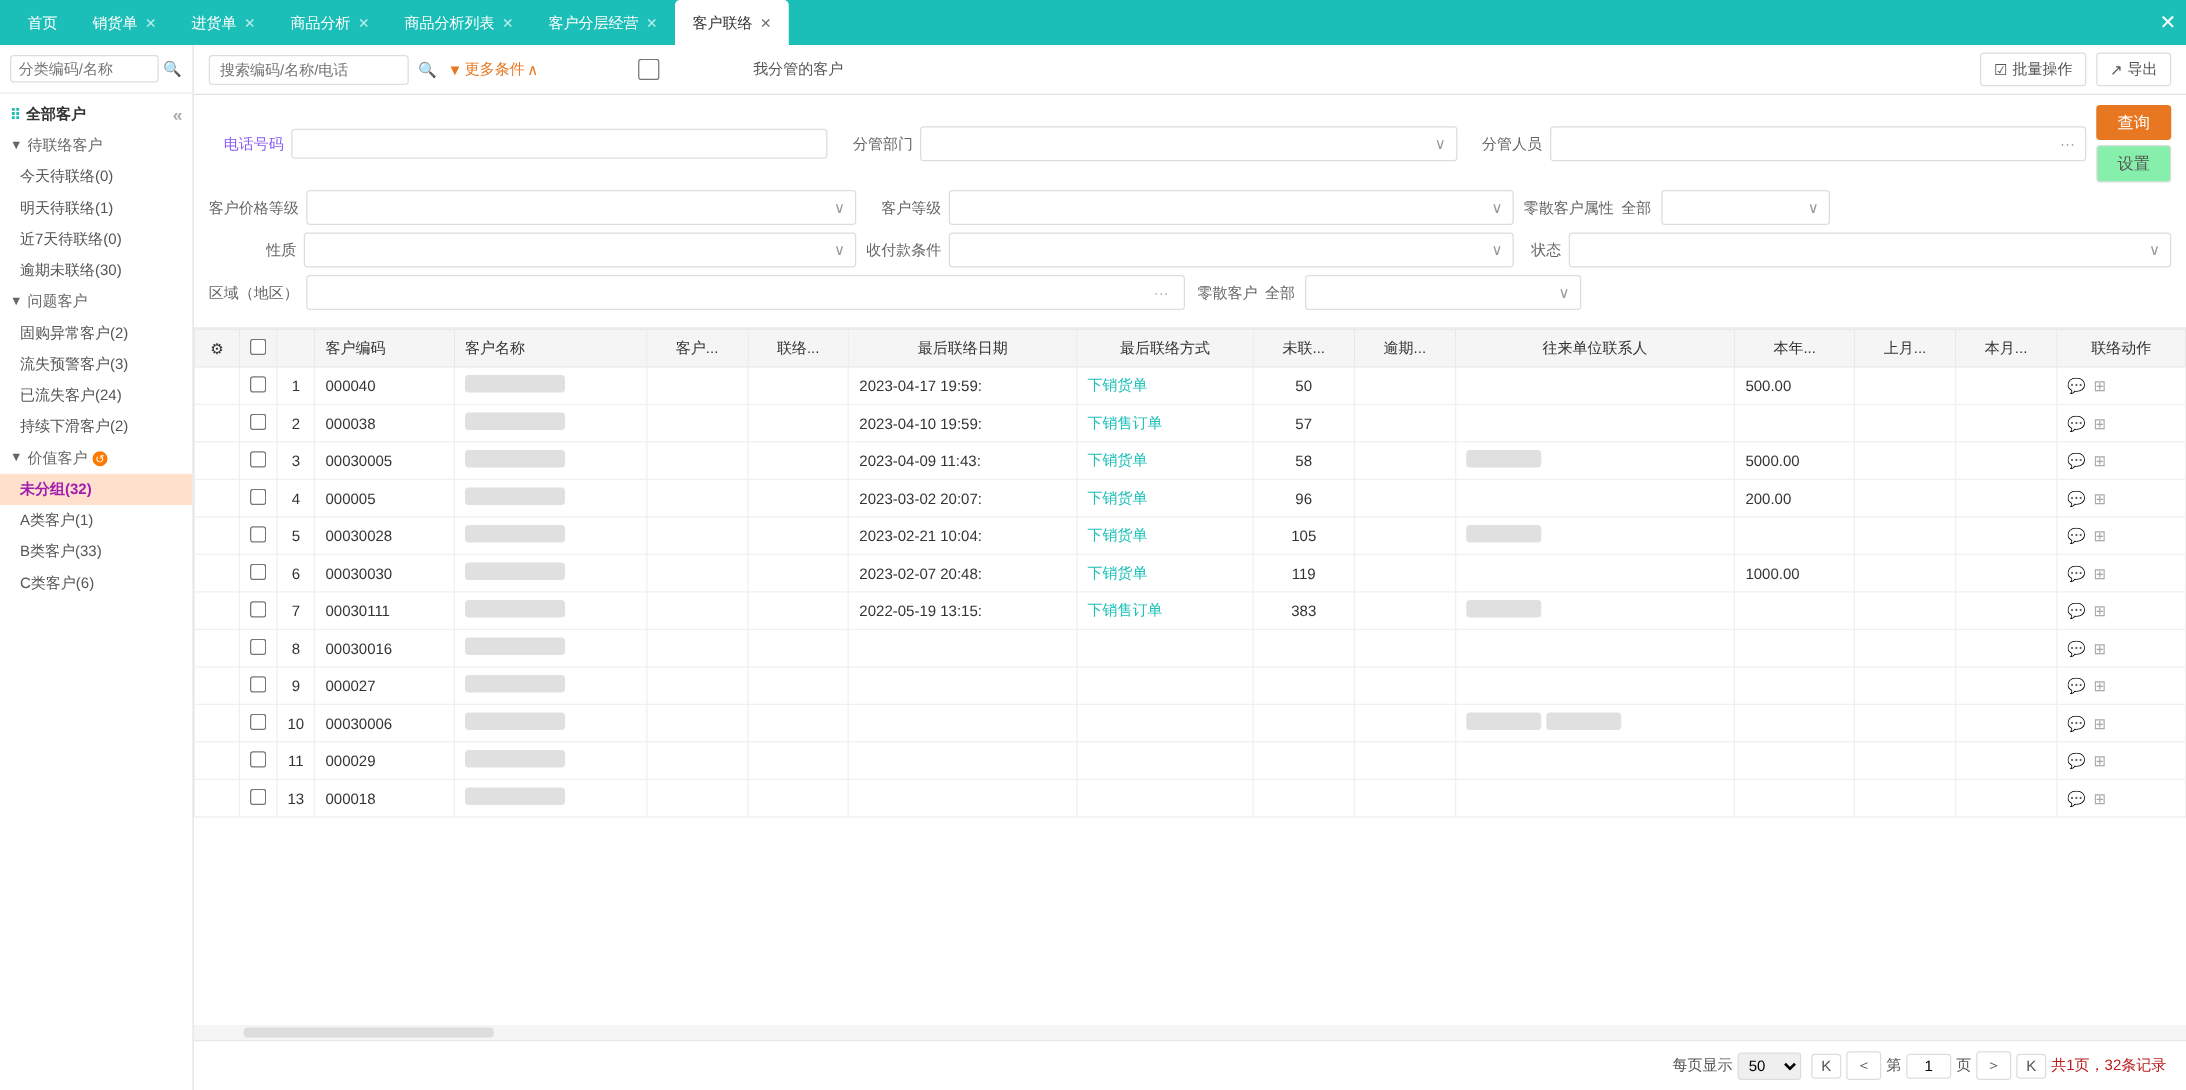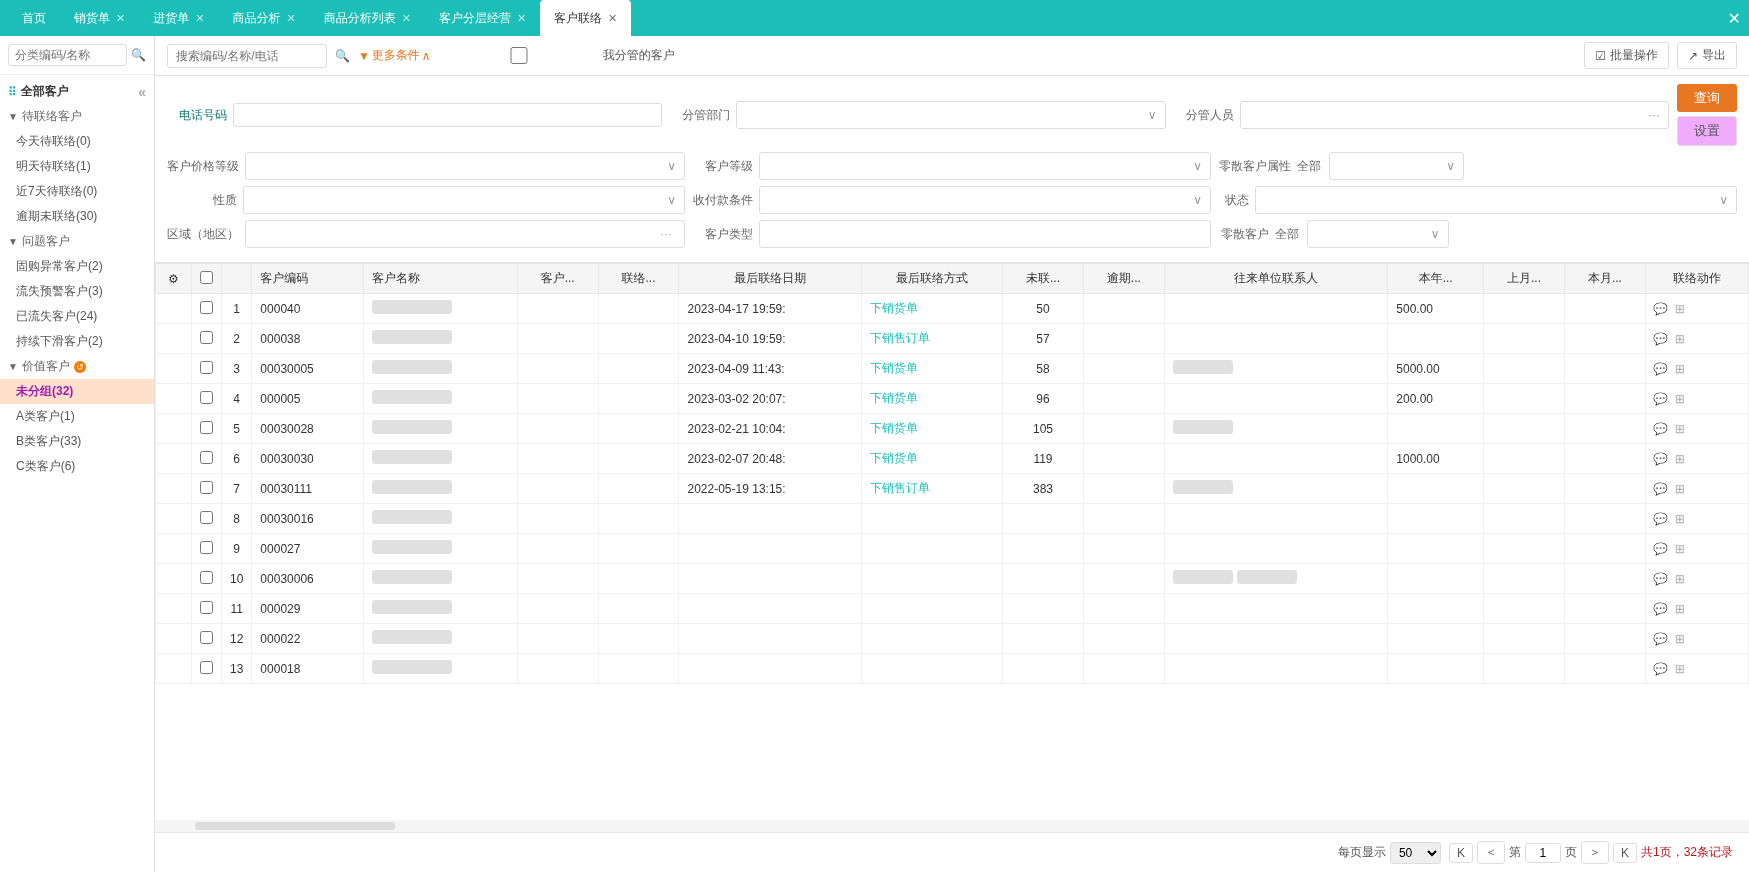--- a/index.html
+++ b/index.html
@@ -187,21 +187,21 @@
       gap: 8px;
     }
     .adv-field {
       display: flex;
       align-items: center;
       flex: 1;
       gap: 6px;
     }
     .adv-field label {
       white-space: nowrap;
-      color: #0f766e;
+      color: #8b5cf6;
       min-width: 60px;
       text-align: right;
     }
     .adv-input {
       flex: 1;
       border: 1px solid #ddd;
       border-radius: 3px;
       padding: 4px 8px;
       outline: none;
       position: relative;
@@ -233,21 +233,21 @@
     .btn-query {
       background: #e87722;
       color: #fff;
       border: none;
       padding: 5px 16px;
       border-radius: 3px;
       cursor: pointer;
       font-size: 13px;
     }
     .btn-reset {
-      background: #f0abfc;
+      background: #86efac;
       color: #555;
       border: 1px solid #ddd;
       padding: 5px 16px;
       border-radius: 3px;
       cursor: pointer;
       font-size: 13px;
     }
 
     
     .table-wrapper {
@@ -511,24 +511,20 @@
           </div>
         </div>
       </div>
 
       <div class="adv-filter-row">
         <div style="flex:1; display:flex; align-items:center; gap:6px;">
           <label style="min-width:70px; text-align:right; color:#666;">区域（地区）</label>
           <div class="adv-select" style="flex:1;">
             <span class="adv-ellipsis">···</span>
           </div>
-        </div>
-        <div style="flex:1; display:flex; align-items:center; gap:6px;">
-          <label style="min-width:60px; text-align:right; color:#666;">客户类型</label>
-          <div class="adv-select" style="flex:1;"></div>
         </div>
         <div style="flex:1; display:flex; align-items:center; gap:6px;">
           <label style="min-width:50px; text-align:right; color:#666;">零散客户</label>
           <span style="color:#666; margin-right:2px;">全部</span>
           <div class="adv-select" style="flex:0.3;">
             <span class="chevron">∨</span>
           </div>
         </div>
       </div>
     </div>
@@ -813,43 +809,20 @@
     <td>
       <div class="action-icons">
         <span title="联络">💬</span>
         <span title="更多">⊞</span>
       </div>
     </td>
   </tr>
             <tr>
     <td class="col-center"></td>
     <td class="col-center"><input type="checkbox" style=""></td>
-    <td class="col-center">12</td>
-    <td>000022</td>
-    <td><span class="blurred" style="min-width:80px;"></span></td>
-    <td></td>
-    <td></td>
-    <td></td>
-    <td></td>
-    <td class="col-center"></td>
-    <td></td>
-    <td></td>
-    <td></td>
-    <td></td>
-    <td></td>
-    <td>
-      <div class="action-icons">
-        <span title="联络">💬</span>
-        <span title="更多">⊞</span>
-      </div>
-    </td>
-  </tr>
-            <tr>
-    <td class="col-center"></td>
-    <td class="col-center"><input type="checkbox" style=""></td>
     <td class="col-center">13</td>
     <td>000018</td>
     <td><span class="blurred" style="min-width:80px;"></span></td>
     <td></td>
     <td></td>
     <td></td>
     <td></td>
     <td class="col-center"></td>
     <td></td>
     <td></td>

